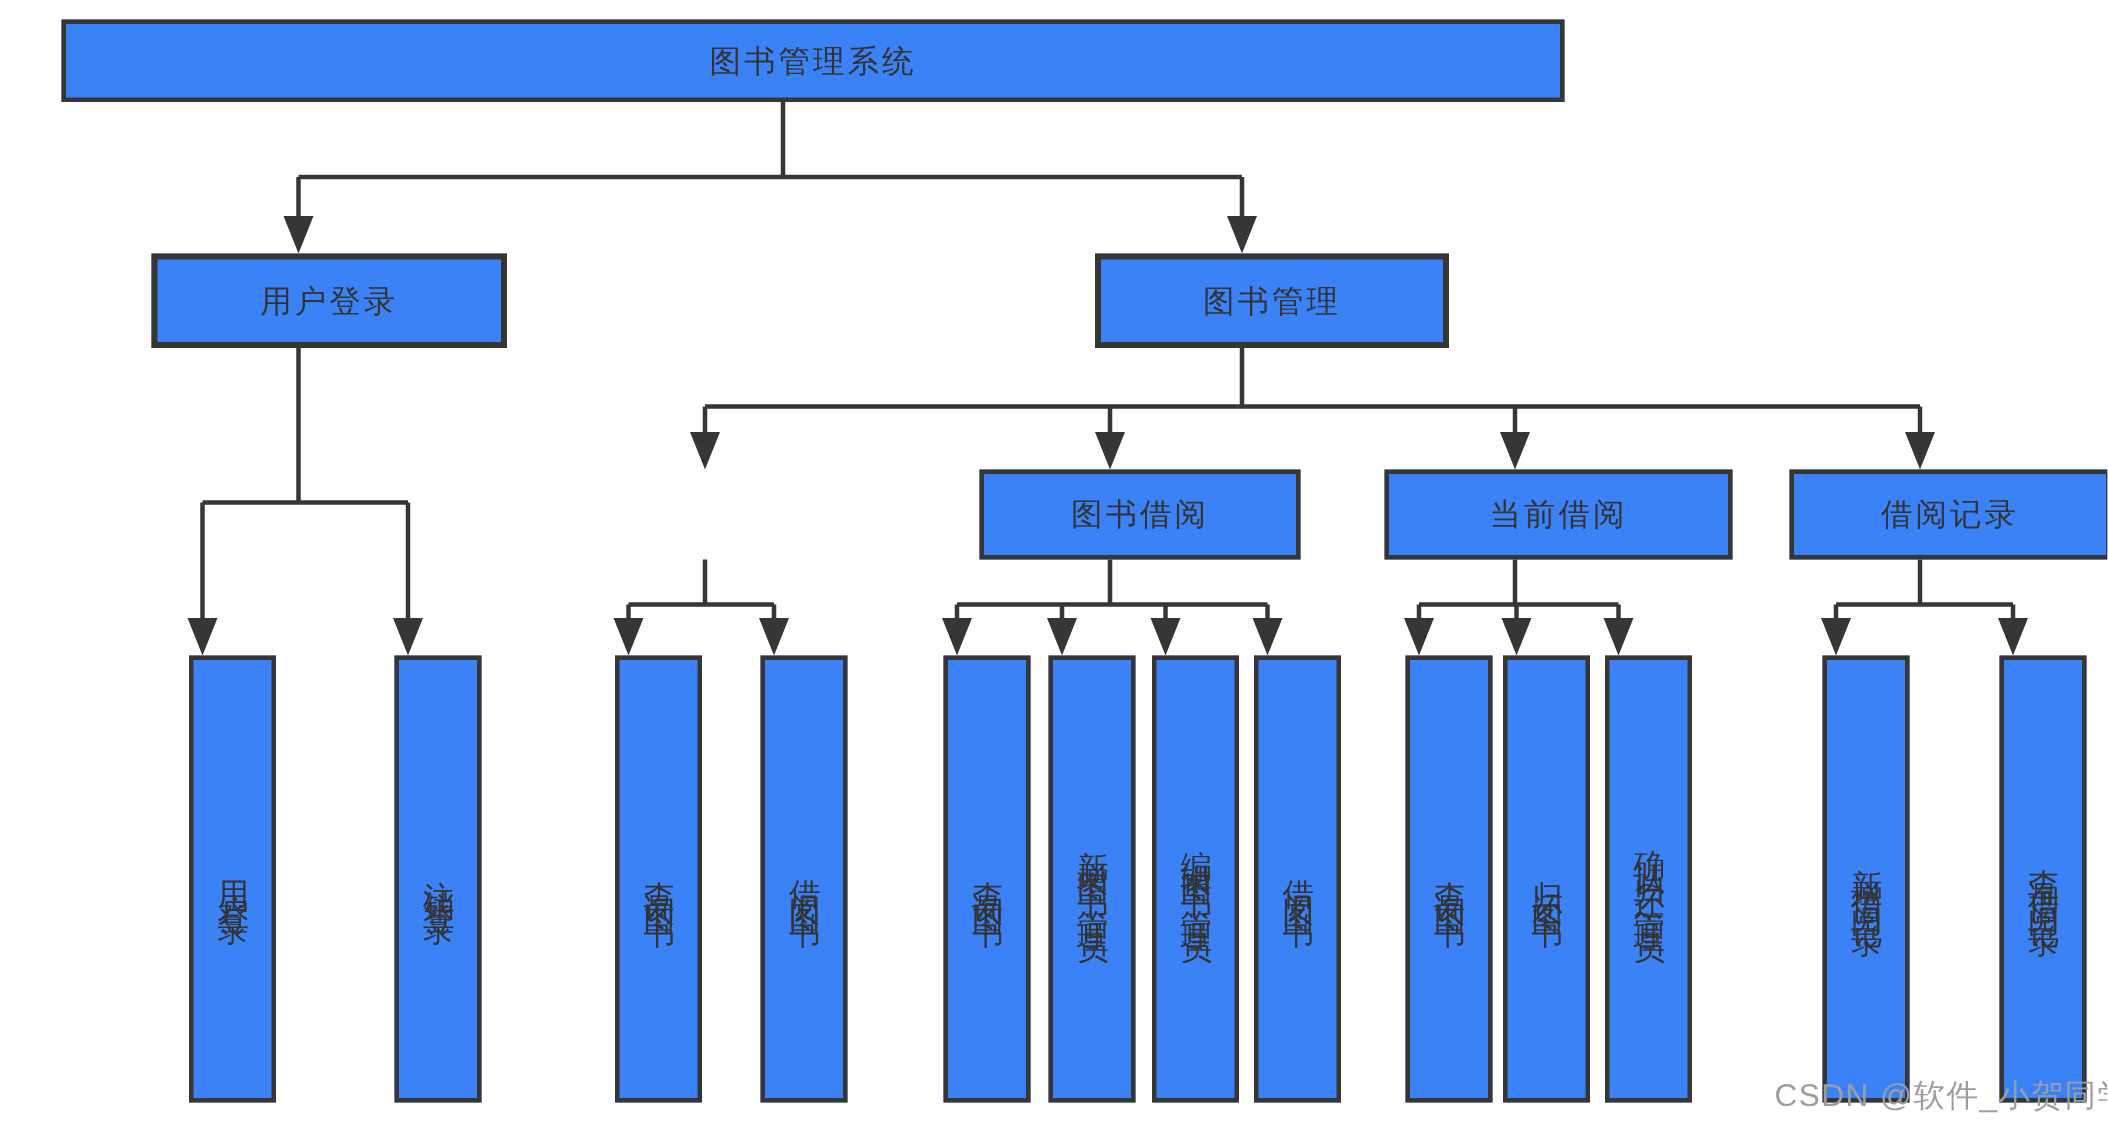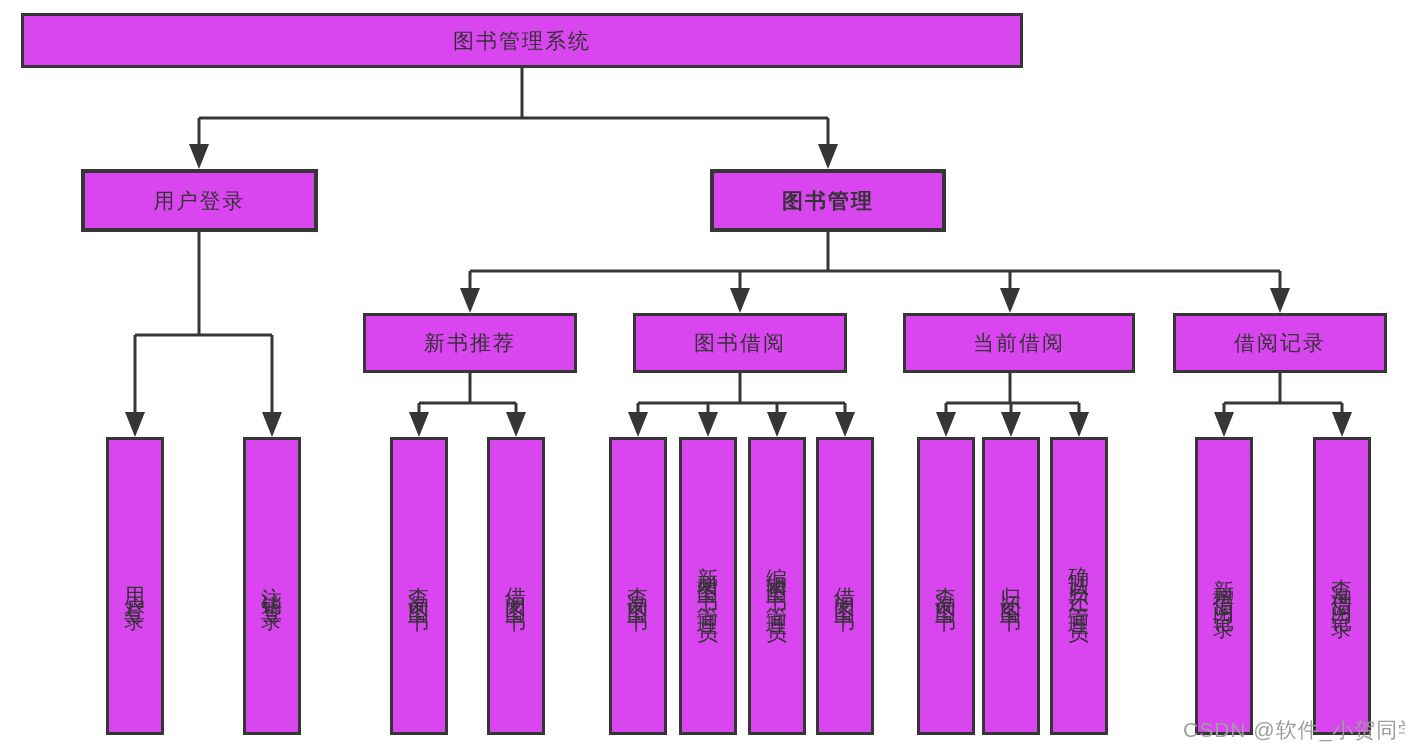--- a/index.html
+++ b/index.html
@@ -4,24 +4,24 @@
 <style>
   html,body { margin:0; padding:0; background:#ffffff; }
   .canvas {
     position:relative; width:1405px; height:747px; background:#ffffff;
     font-family:"Liberation Sans", sans-serif; overflow:hidden;
   }
   .wires { position:absolute; left:0; top:0; width:1405px; height:747px; }
   .wires .ln { stroke: var(--line,#363636); stroke-width:3; fill:none; }
   .wires .tri { fill: var(--line,#363636); stroke:none; }
   .box {
-    position:absolute; box-sizing:border-box; background:#d946ef;
+    position:absolute; box-sizing:border-box; background:#3b82f6;
     border:3px solid var(--line,#363636); color: var(--text,#333333);
     display:flex; align-items:center; justify-content:center;
-    z-index:2; text-align:center;
+    z-index:2; text-align:center;margin-left:20px;
   }
   .h  { font-size:21px; letter-spacing:2px; }
   .l2 { border-width:4px; }
   .v  {
     writing-mode:vertical-rl; font-size:21px; letter-spacing:8px;
     line-height:1;
   }
   .watermark {
     position:absolute; left:1183px; top:716px; z-index:5;
     font-size:21px; letter-spacing:1px; color: var(--watermark,#9e9e9e);
@@ -65,23 +65,22 @@
     <polygon class="tri" points="1069,412 1089,412 1079,437"></polygon>
 
     <path class="ln" d="M1280 373 V403 M1224 403 H1342 M1224 403 V414 M1342 403 V414"></path>
     <polygon class="tri" points="1214,412 1234,412 1224,437"></polygon>
     <polygon class="tri" points="1332,412 1352,412 1342,437"></polygon>
   </svg>
 
   <div class="box h" style="left:21px; top:13px; width:1002px; height:55px;">图书管理系统</div>
 
   <div class="box h l2" style="left:81px; top:169px; width:237px; height:63px;">用户登录</div>
-  <div class="box h l2" style="left:710px; top:169px; width:236px; height:63px;font-weight:bold;">图书管理</div>
+  <div class="box h l2" style="left:710px; top:169px; width:236px; height:63px;">图书管理</div>
 
-  <div class="box h" style="left:363px; top:313px; width:214px; height:60px;">新书推荐</div>
   <div class="box h" style="left:633px; top:313px; width:214px; height:60px;">图书借阅</div>
   <div class="box h" style="left:903px; top:313px; width:232px; height:60px;">当前借阅</div>
   <div class="box h" style="left:1173px; top:313px; width:214px; height:60px;">借阅记录</div>
 
   <div class="box v" style="left:106px; top:437px; width:58px; height:298px;">用户登录</div>
   <div class="box v" style="left:243px; top:437px; width:58px; height:298px;">注销登录</div>
 
   <div class="box v" style="left:390px; top:437px; width:58px; height:298px;">查询图书</div>
   <div class="box v" style="left:487px; top:437px; width:58px; height:298px;">借阅图书</div>
 

